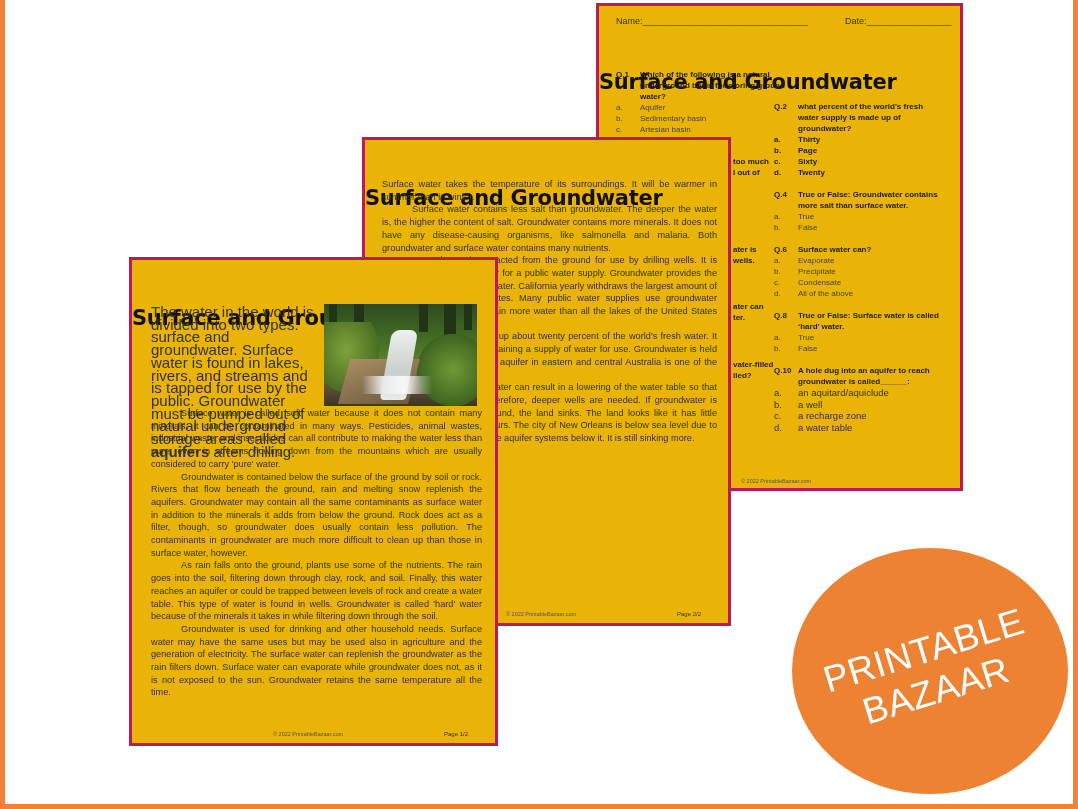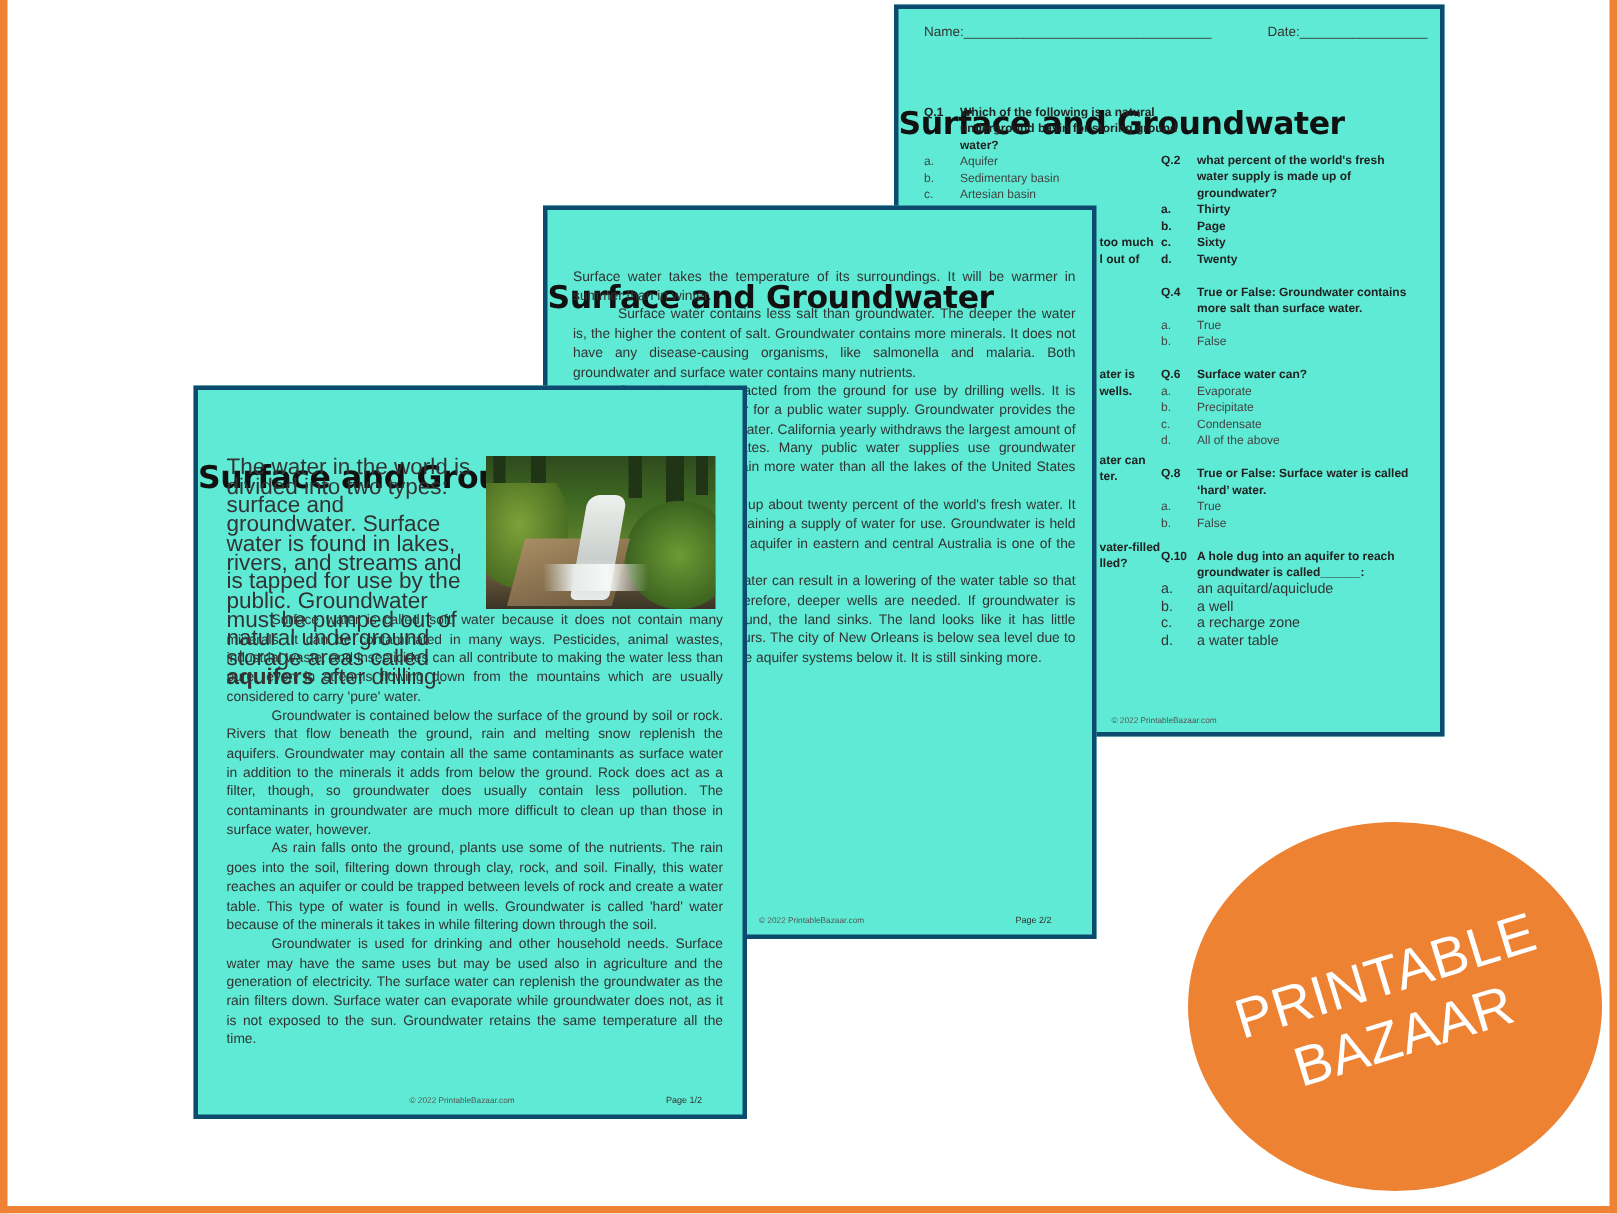--- a/index.html
+++ b/index.html
@@ -3,21 +3,21 @@
 <meta charset="utf-8">
 <style>
   * { box-sizing: border-box; margin: 0; padding: 0; }
   html, body { width: 1078px; height: 809px; overflow: hidden; background: #ffffff; }
   body { position: relative; font-family: "Liberation Sans", "DejaVu Sans", sans-serif; color: #222; }
 
   .frame-left { position: absolute; left: 0; top: 0; width: 5px; height: 809px; background: #f08235; }
   .frame-right { position: absolute; right: 0; top: 0; width: 5px; height: 809px; background: #f08235; }
   .frame-bottom { position: absolute; left: 0; bottom: 0; width: 1078px; height: 5px; background: #f08235; }
 
-  .page { position: absolute; background: #5eead4; border: 3px solid #0c4a6e; overflow: hidden; }
+  .page { position: absolute; background: #eab308; border: 3px solid #be185d; overflow: hidden; }
   .page-title { font-family: "DejaVu Sans", sans-serif; font-weight: bold; font-size: 21px; color: #111; letter-spacing: -0.3px; margin-top: 34px; }
 
   
   #page3 { left: 596px; top: 3px; width: 367px; height: 488px; z-index: 1; }
   #page3 .name-row { position: absolute; left: 17px; top: 10px; font-size: 9px; color: #333; }
   #page3 .date-row { position: absolute; left: 230px; top: 10px; font-size: 9px; color: #333; padding-left: 16px; }
   #page3 .page-title { position: absolute; top: 30px; left: 0; width: 100%; }
   .q-col { position: absolute; width: 170px; font-size: 8px; line-height: 11px; }
   .q-block { margin-bottom: 11px; }
   .q-head { display: flex; font-weight: bold; color: #222; }

